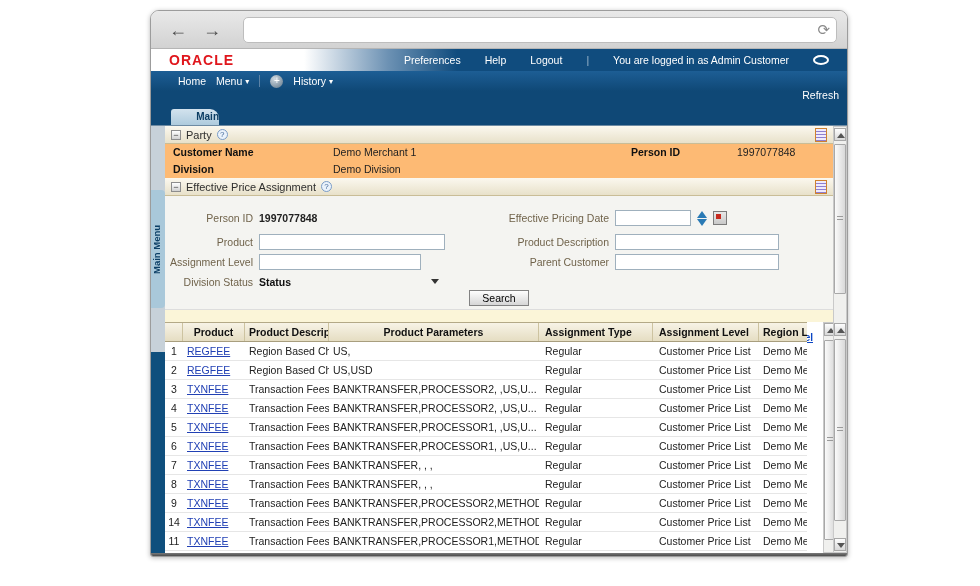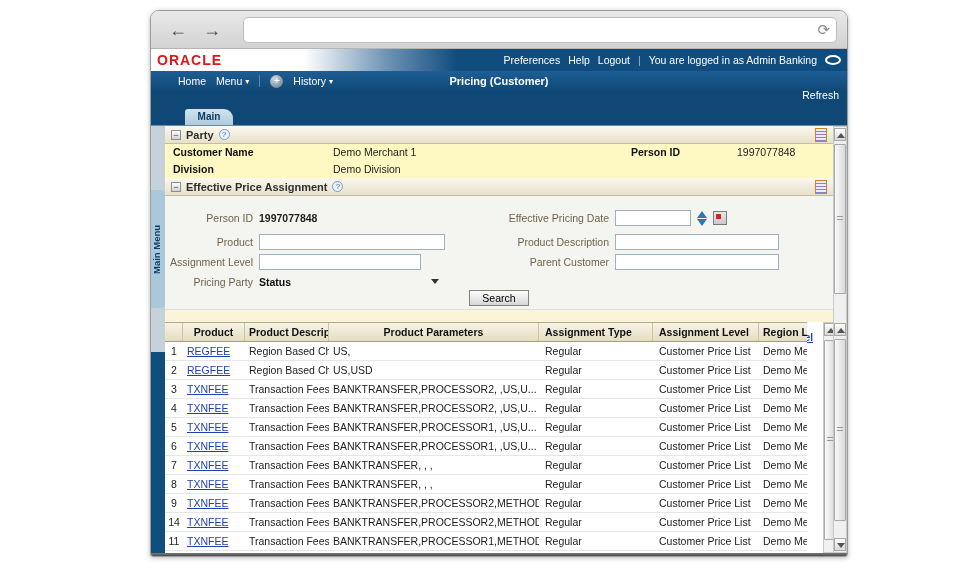--- a/index.html
+++ b/index.html
@@ -13,70 +13,70 @@
   .chrome { height:38px; background:linear-gradient(#e9e9e9,#d2d2d2); display:flex;
             align-items:center; padding:0 10px; border-bottom:1px solid #b5b5b5; }
   .nav-arrow { font-size:18px; font-weight:bold; color:#4c4c4c; margin:0 8px; cursor:pointer; line-height:1; }
   .addressbar { flex:1; height:26px; margin-left:14px; background:#fff; border:1px solid #bdbdbd;
                 border-radius:5px; display:flex; align-items:center; padding:0 6px; }
   .addressbar input { flex:1; border:none; outline:none; font-size:11px; background:transparent; }
   .reload { color:#8a8a8a; font-size:15px; line-height:1; cursor:pointer; }
 
   
   .brandband { height:22px; background:linear-gradient(to right,#ffffff 0%,#ffffff 22%,#6d92b4 34%,#104c7e 44%,#104c7e 100%);
-               display:flex; align-items:center; padding:0 6px; }
+               display:flex; align-items:center; padding:0 18px; }
   .oracle-logo { color:#e0161c; font-weight:bold; font-size:14px; letter-spacing:1px; line-height:1; }
-  .brand-right { margin-left:auto; display:flex; align-items:center; gap:8px; color:#fff; font-size:10.5px; }
+  .brand-right { margin-left:auto; display:flex; align-items:center; gap:24px; color:#fff; font-size:10.5px; }
   .brand-link { cursor:pointer; }
   .brand-sep { color:#9db7cd; }
   .o-icon { width:16px; height:10px; border:2px solid #fff; border-radius:50%; display:inline-block; }
 
   
   .navbar { height:20px; background:linear-gradient(#1d5e95,#0f4876); display:flex; align-items:center;
             color:#fff; font-size:10.5px; padding:0 8px; position:relative; }
   .nav-left { display:flex; align-items:center; gap:10px;padding-left:19px; }
   .nav-item { cursor:pointer; display:flex; align-items:center; gap:3px; }
   .chev { font-size:8px; }
   .nav-sep { width:1px; height:12px; background:#5d83a6; }
   .fastpath { width:13px; height:13px; border-radius:50%; background:radial-gradient(circle at 35% 30%,#cfd9e1,#5e7But); background:radial-gradient(circle at 35% 30%,#cfd9e1,#5e7588); color:#fff;
               font-size:10px; line-height:12px; text-align:center; cursor:pointer; }
   .nav-title { position:absolute; left:0; right:0; text-align:center; font-weight:bold; font-size:11px; pointer-events:none; }
   .nav-right { margin-left:auto; cursor:pointer; position:relative; z-index:1;margin-top:28px; }
 
   
   .bluegap { height:34px; background:#0f4876; position:relative; }
-  .tab-main { position:absolute; left:34px; bottom:0; width:48px; height:16px; background:linear-gradient(#d3e3ee,#aecbdd);
+  .tab-main { position:absolute; left:20px; bottom:0; width:48px; height:16px; background:linear-gradient(#d3e3ee,#aecbdd);
               border-radius:3px 9px 0 0; color:#0c3d63; font-size:10px; font-weight:bold;
-              text-align:center; line-height:16px; cursor:pointer;margin-top:44px; }
+              text-align:right; line-height:16px; cursor:pointer;margin-top:44px; }
 
   
   .panel { position:relative; height:428px; background:#fff; border-top:1px solid #6e8ba3; }
 
   .left-strip { position:absolute; left:0; top:0; width:14px; height:100%; background:#c7d1d9; }
   .left-strip-bottom { position:absolute; left:0; top:226px; width:14px; bottom:0; background:#0f4f7d; }
   .side-tab { position:absolute; left:0; top:64px; width:14px; height:118px; background:#a9c8da;
               border-radius:4px 0 0 4px; color:#0c3f66; font-size:9.5px; font-weight:bold;
               writing-mode:vertical-rl; transform:rotate(180deg); text-align:center; cursor:pointer; }
 
   .main-area { position:absolute; left:14px; top:0; width:668px; height:100%; background:#fff; }
 
   
   .sec-header { position:absolute; left:0; width:668px; height:18px;
                 background:linear-gradient(#fbf8ef,#e8e1ca); border-bottom:1px solid #c9bd97;
                 display:flex; align-items:center; padding:0 6px; gap:5px; }
   .collapse-box { width:10px; height:10px; border:1px solid #8d8d8d; background:linear-gradient(#fff,#d2d2d2);
                   font-size:9px; line-height:8px; text-align:center; color:#444; cursor:pointer; }
-  .sec-title { font-size:11px; font-weight:bold; color:#2e2e2e; }
+  .sec-title { font-size:11px; font-weight:normal; color:#2e2e2e; }
   .help-icon { width:11px; height:11px; border:1px solid #7a9cc6; border-radius:50%; background:#eaf2fb;
                color:#3f6697; font-size:8px; line-height:10px; text-align:center; cursor:pointer; }
   .doc-icon { margin-left:auto; width:12px; height:14px; border:1px solid #d0812e; background:
               repeating-linear-gradient(#efeafc 0 2px,#8f7fd0 2px 3px); cursor:pointer; }
 
   
-  .party-rows { position:absolute; left:0; top:18px; width:668px; height:40px; background:#fef9c3;
+  .party-rows { position:absolute; left:0; top:18px; width:668px; height:40px; background:#fdba74;
                 border-bottom:1px solid #c4c9d2; font-size:10.5px; }
   .p-row { position:relative; height:17px; line-height:17px; }
   .p-label { position:absolute; font-weight:bold; color:#111; }
   .p-value { position:absolute; color:#222; }
 
   
   .epa-body { position:absolute; left:0; top:70px; width:668px; height:114px; background:#f4f4f1;
               border-bottom:1px solid #ddd; font-size:10.5px; }
   .f-row { position:absolute; height:18px; width:100%; }
   .f-label { position:absolute; width:140px; text-align:right; color:#70634b; line-height:17px; }
@@ -154,40 +154,39 @@
     </div>
   </div>
 
   <div class="brandband">
     <span class="oracle-logo">ORACLE</span>
     <div class="brand-right">
       <span class="brand-link">Preferences</span>
       <span class="brand-link">Help</span>
       <span class="brand-link">Logout</span>
       <span class="brand-sep">|</span>
-      <span>You are logged in as Admin Banking</span>
+      <span>You are logged in as Admin Customer</span>
       <span class="o-icon"></span>
     </div>
   </div>
 
   <div class="navbar">
     <div class="nav-left">
       <span class="nav-item">Home</span>
       <span class="nav-item">
         <span>Menu</span>
         <span class="chev">▾</span>
       </span>
       <span class="nav-sep"></span>
       <span class="fastpath">+</span>
       <span class="nav-item">
         <span>History</span>
         <span class="chev">▾</span>
       </span>
     </div>
-    <div class="nav-title">Pricing (Customer)</div>
     <span class="nav-right">Refresh</span>
   </div>
 
   <div class="bluegap">
     <div class="tab-main">Main</div>
   </div>
 
   <div class="panel">
 
     <div class="left-strip">
@@ -241,21 +240,21 @@
           <span class="f-label r">Product Description</span>
           <input class="f-input" style="left: 450px; width: 164px;">
         </div>
         <div class="f-row" style="top:58px;">
           <span class="f-label l">Assignment Level</span>
           <input class="f-input" style="left: 94px; width: 162px;">
           <span class="f-label r">Parent Customer</span>
           <input class="f-input" style="left: 450px; width: 164px;">
         </div>
         <div class="f-row" style="top:78px;">
-          <span class="f-label l">Pricing Party</span>
+          <span class="f-label l">Division Status</span>
           <span class="pricing-select">
             <span class="val">Status</span>
             <span class="arr"></span>
           </span>
         </div>
         <div class="search-row">
           <button class="search-btn">Search</button>
         </div>
       </div>
 

